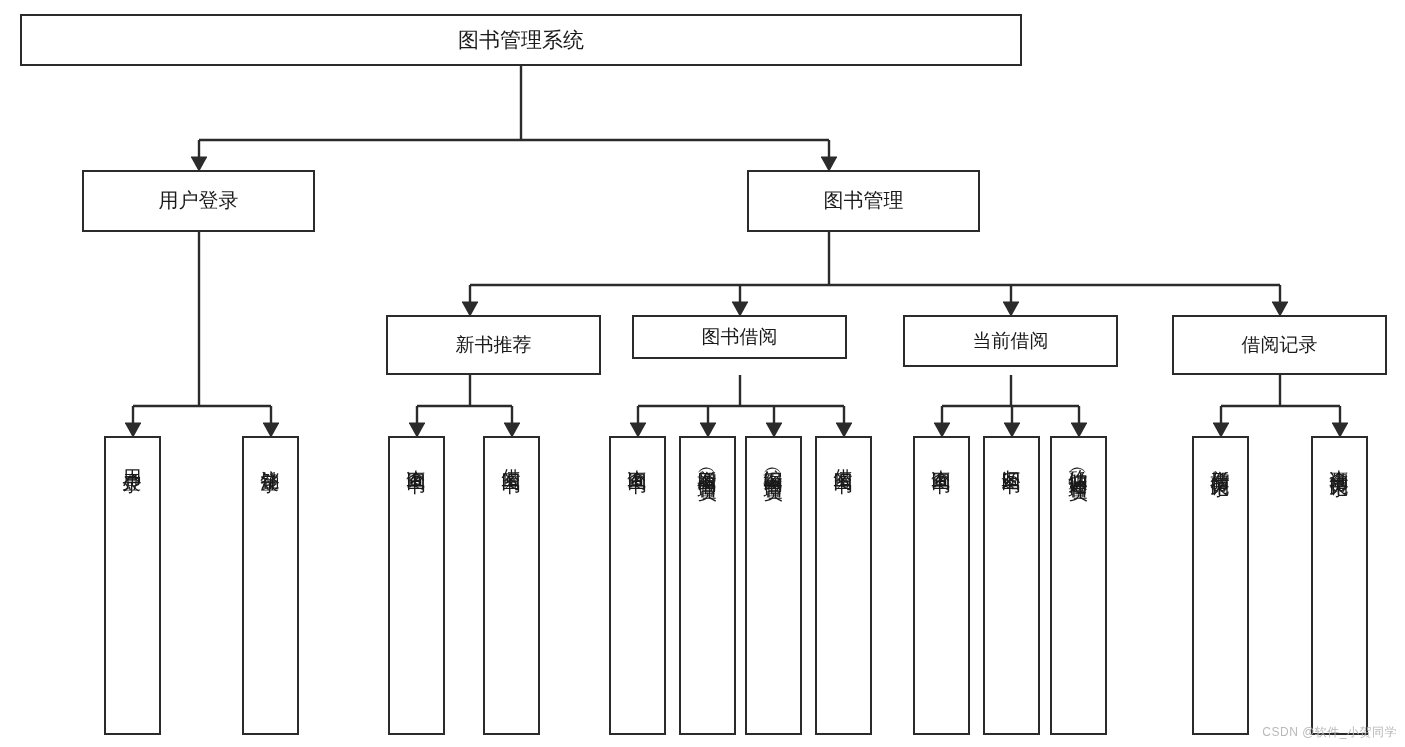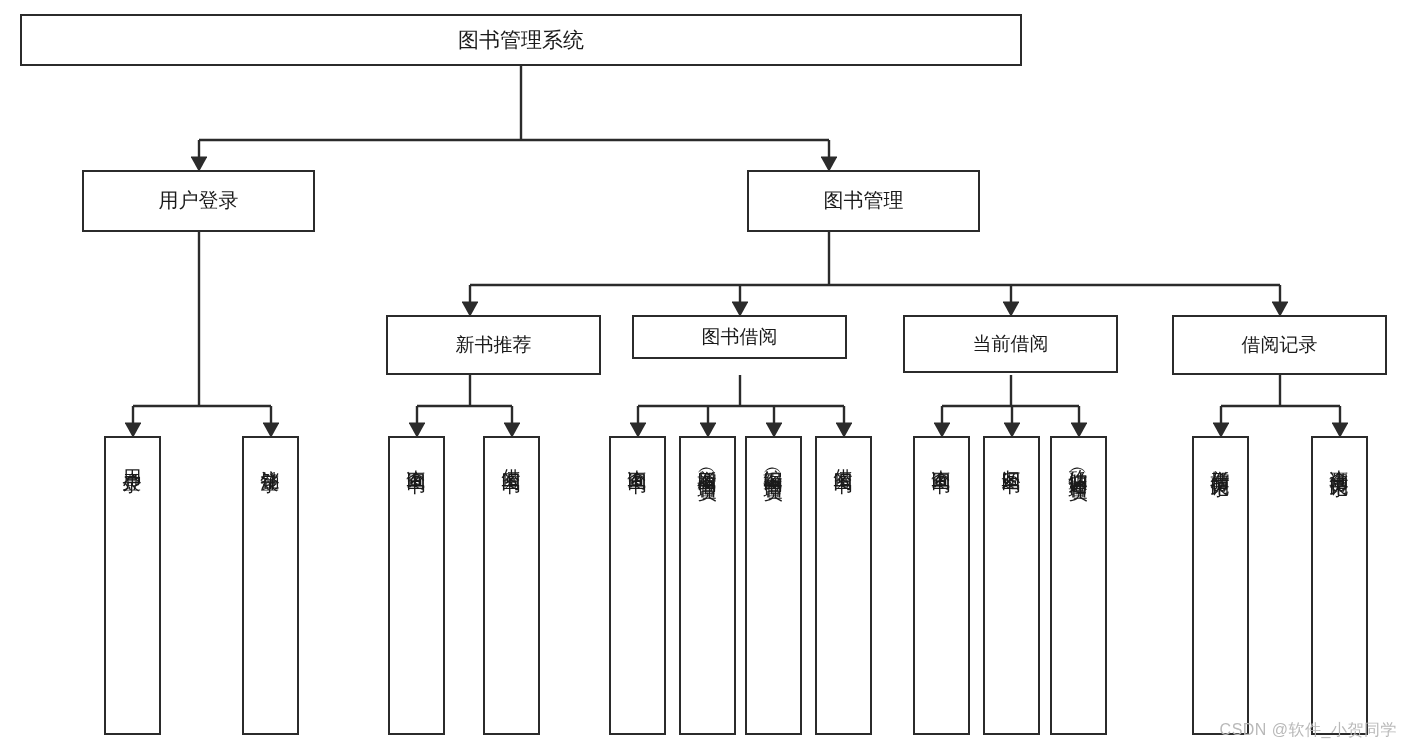--- a/index.html
+++ b/index.html
@@ -56,21 +56,21 @@
     text-orientation: upright;
     font-size: 19px;
     letter-spacing: 2px;
     line-height: 1;
     white-space: normal;
   }
   #watermark {
     position: absolute;
     right: 8px;
     bottom: 6px;
-    font-size: 16px;
+    font-size: 12px;
     color: #b9b9b9;
     letter-spacing: 0.5px;
     z-index: 5;
     user-select: none;
   }
 </style>
 </head>
 <body>
 
 <div id="canvas">
@@ -127,21 +127,21 @@
       </div>
       <div class="node lvl1" style="left: 712px; top: 170px; width: 233px; height: 62px; margin-left: 35px;">
         <span class="lbl">图书管理</span>
       </div>
       <div class="node lvl2" style="left: 362px; top: 315px; width: 215px; height: 60px; margin-left: 24px;">
         <span class="lbl">新书推荐</span>
       </div>
       <div class="node lvl2" style="left: 632px; top: 315px; width: 215px; height: 44px;">
         <span class="lbl">图书借阅</span>
       </div>
-      <div class="node lvl2" style="left: 903px; top: 315px; width: 215px; height: 58px;">
+      <div class="node lvl2" style="left: 903px; top: 315px; width: 215px; height: 52px;">
         <span class="lbl">当前借阅</span>
       </div>
       <div class="node lvl2" style="left: 1172px; top: 315px; width: 215px; height: 60px;">
         <span class="lbl">借阅记录</span>
       </div>
       <div class="node lvl2 leaf" style="left: 104px; top: 436px; width: 57px; height: 299px;">
         <span class="lbl">用户登录</span>
       </div>
       <div class="node lvl2 leaf" style="left: 242px; top: 436px; width: 57px; height: 299px;">
         <span class="lbl">注销登录</span>

